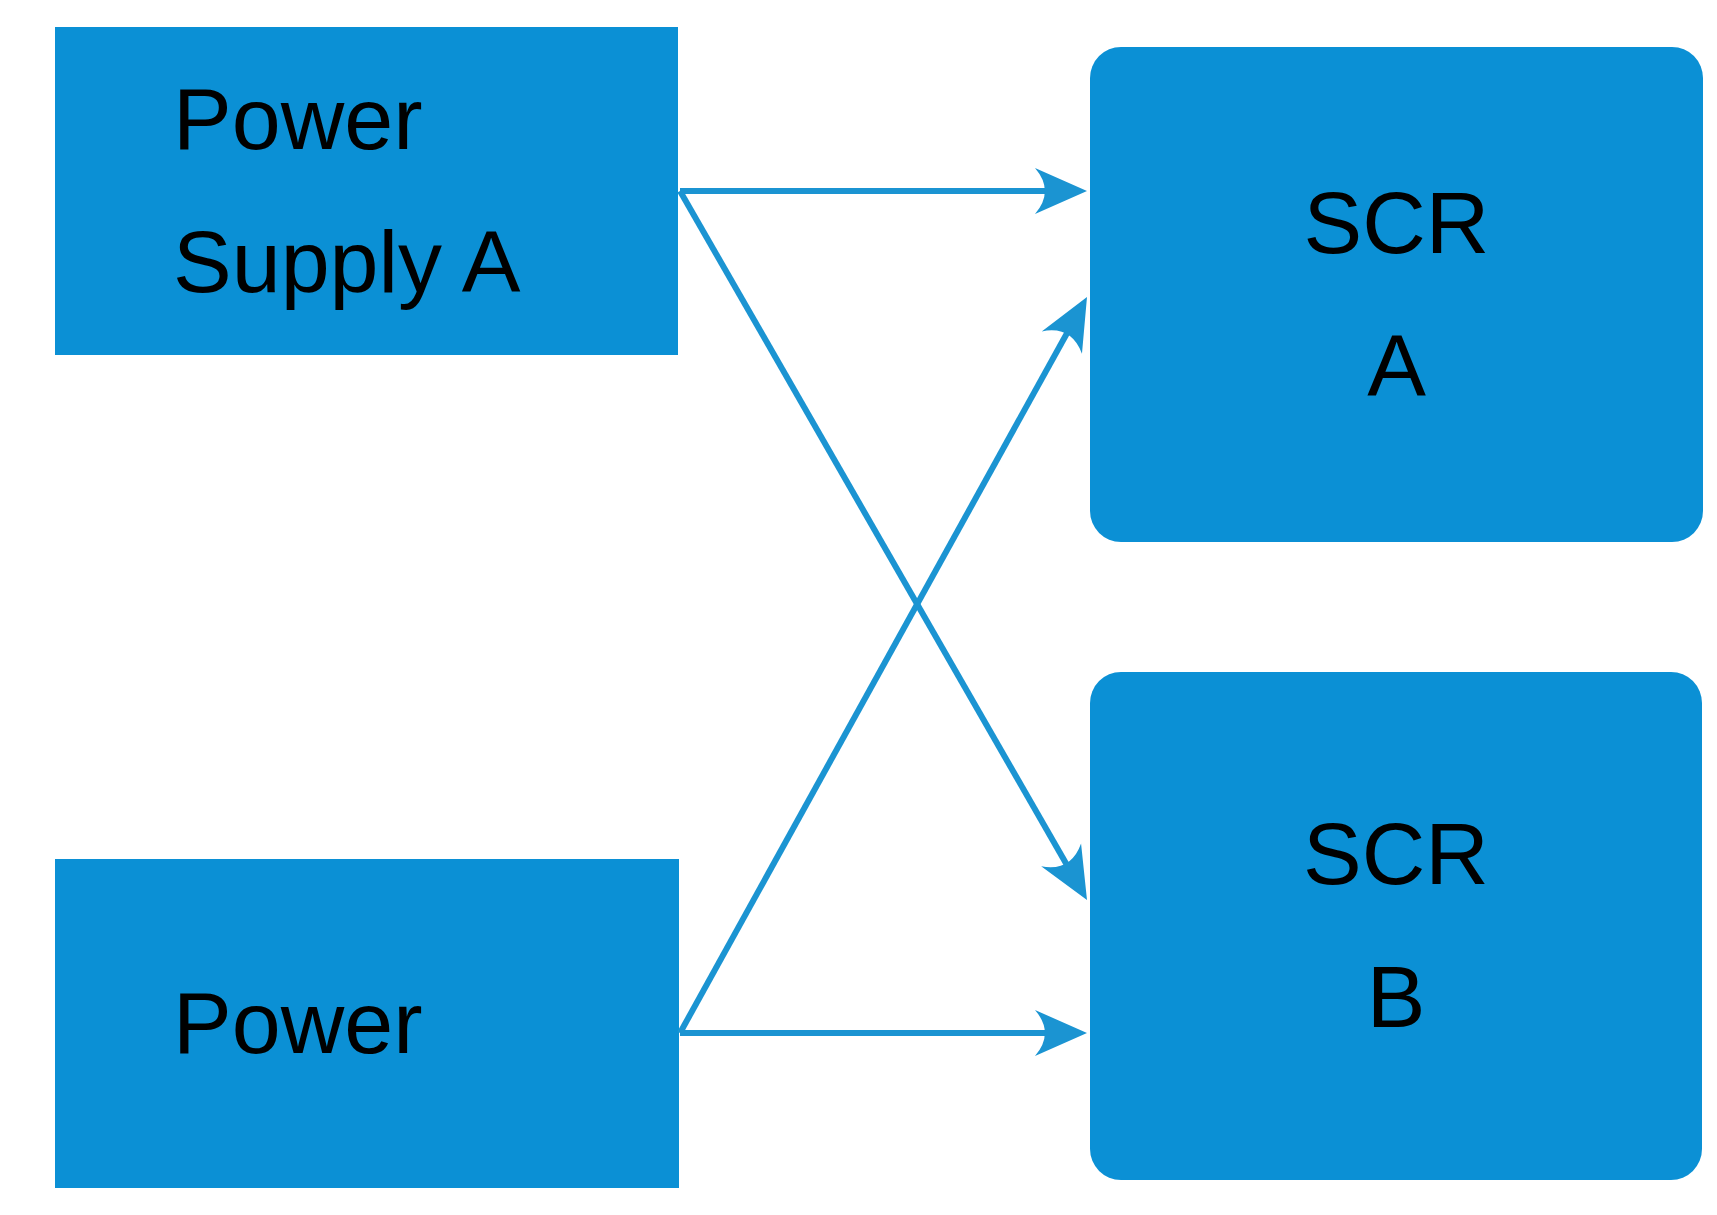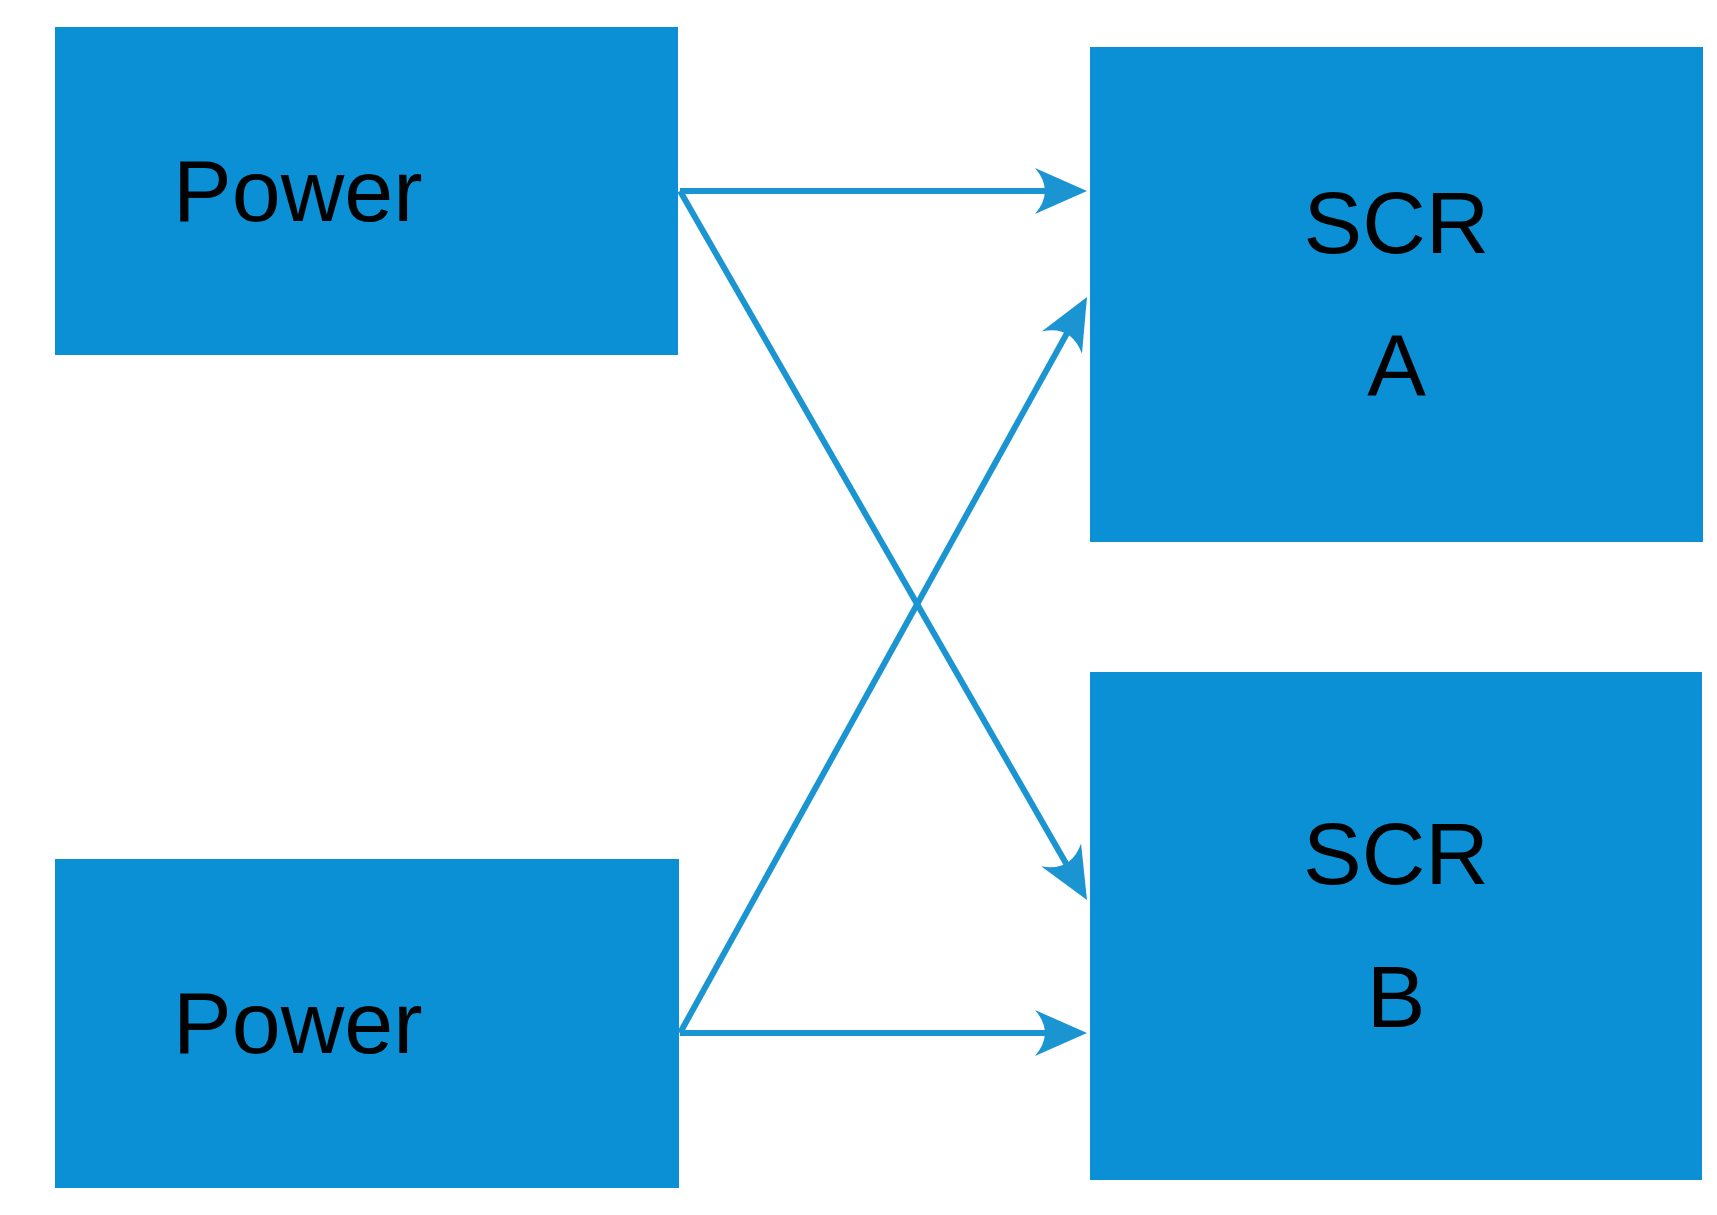--- a/index.html
+++ b/index.html
@@ -27,38 +27,39 @@
     justify-content: center;
     color: #000000;
     line-height: 1.62;
     white-space: pre;
   }
   .node-box .node-line {
     display: block;
     width: 100%;
   }
   .align-left { text-align: left; }
-  .align-center { text-align: center; }
+  .align-center { text-align: center; border-radius: 31px; }
 
   #edge-layer {
     position: absolute;
     left: 0;
     top: 0;
     width: 1717px;
     height: 1215px;
     pointer-events: none;
   }
 </style>
 </head>
 <body>
 
 <div id="canvas" style="width: 1717px; height: 1215px; background: rgb(255, 255, 255);">
 
   <div class="node-box align-left" id="node-power-supply-a" style="left: 34px; top: 27px; width: 623px; height: 328px; background: rgb(11, 144, 213); color: rgb(0, 0, 0); font-size: 88px; padding-left: 118px;">
     <span class="node-line" style="text-align: left;">Power</span>
+    <span class="node-line" style="text-align: left;">Supply A</span>
   </div>
 
   <div class="node-box align-center" id="node-scr-a" style="left: 1069px; top: 47px; width: 613px; height: 495px; background: rgb(11, 144, 213); color: rgb(0, 0, 0); font-size: 88px; padding-left: 0px;">
     <span class="node-line" style="text-align: center;">SCR</span>
     <span class="node-line" style="text-align: center;">A</span>
   </div>
 
   <div class="node-box align-left" id="node-power-supply-b" style="left: 34px; top: 859px; width: 624px; height: 329px; background: rgb(11, 144, 213); color: rgb(0, 0, 0); font-size: 88px; padding-left: 118px;">
     <span class="node-line" style="text-align: left;">Power</span>
   </div>

